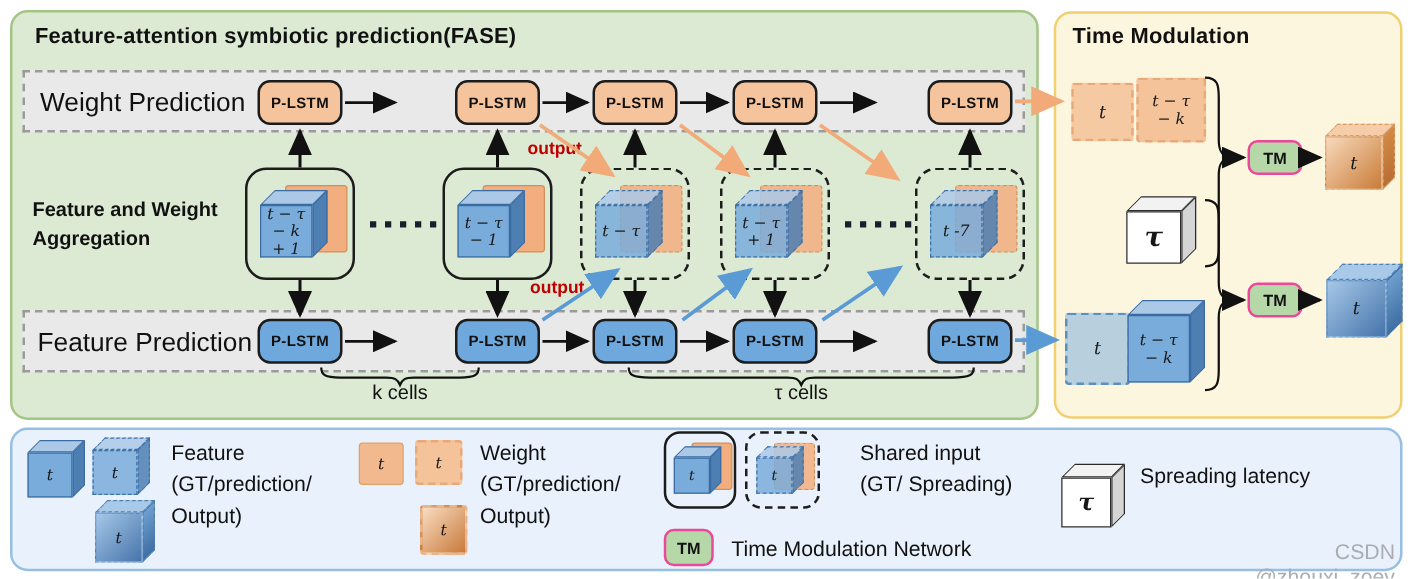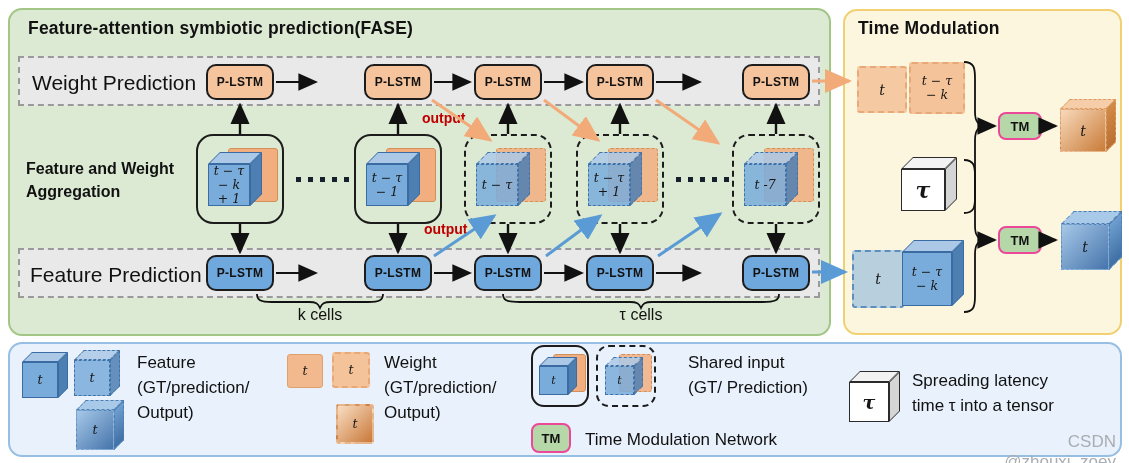--- a/index.html
+++ b/index.html
@@ -296,38 +296,37 @@
     <div class="cube3d bdash" style="left:7px;top:10px;--w:29px;--h:29px;--d:9px;">
       <i class="f c-top"></i>
         <i class="f c-side"></i>
         <i class="f c-front">
           <span class="cube-t" style="font-size:11px;">t</span>
         </i>
     </div>
   </div>
   <div class="abs legend-text" style="left:688px;top:350px;">
     <div>Shared input</div>
-    <div>(GT/ Prediction)</div>
+    <div>(GT/ Spreading)</div>
   </div>
 
   <div class="abs tm-node" style="left:531px;top:423px;width:40px;height:30px;">
       <span>TM</span>
     </div>
   <div class="abs legend-text" style="left:585px;top:427px;text-align:center;">Time Modulation Network</div>
 
   <div class="cube3d white" style="left:849px;top:371px;--w:40px;--h:40px;--d:11px;">
     <i class="f c-top"></i>
       <i class="f c-side"></i>
     <i class="f c-front">
         <span class="cube-t" style="font-weight:bold;font-size:19px;">τ</span>
       </i>
   </div>
   <div class="abs legend-text" style="left:912px;top:368px;">
     <div>Spreading latency</div>
-    <div>time τ into a tensor</div>
   </div>
 
   <div class="abs watermark" style="left:960px;top:432px;width:156px;">CSDN @zhouxi_zoey</div>
 
   <svg class="overlay" viewBox="0 0 1129 463">
     <defs>
       <marker id="mB" markerWidth="9" markerHeight="8" refX="8" refY="4" orient="auto">
           <path d="M0,0 L9,4 L0,8 Z" fill="#111"></path>
         </marker>
       <marker id="mO" markerWidth="9" markerHeight="8" refX="8" refY="4" orient="auto">

